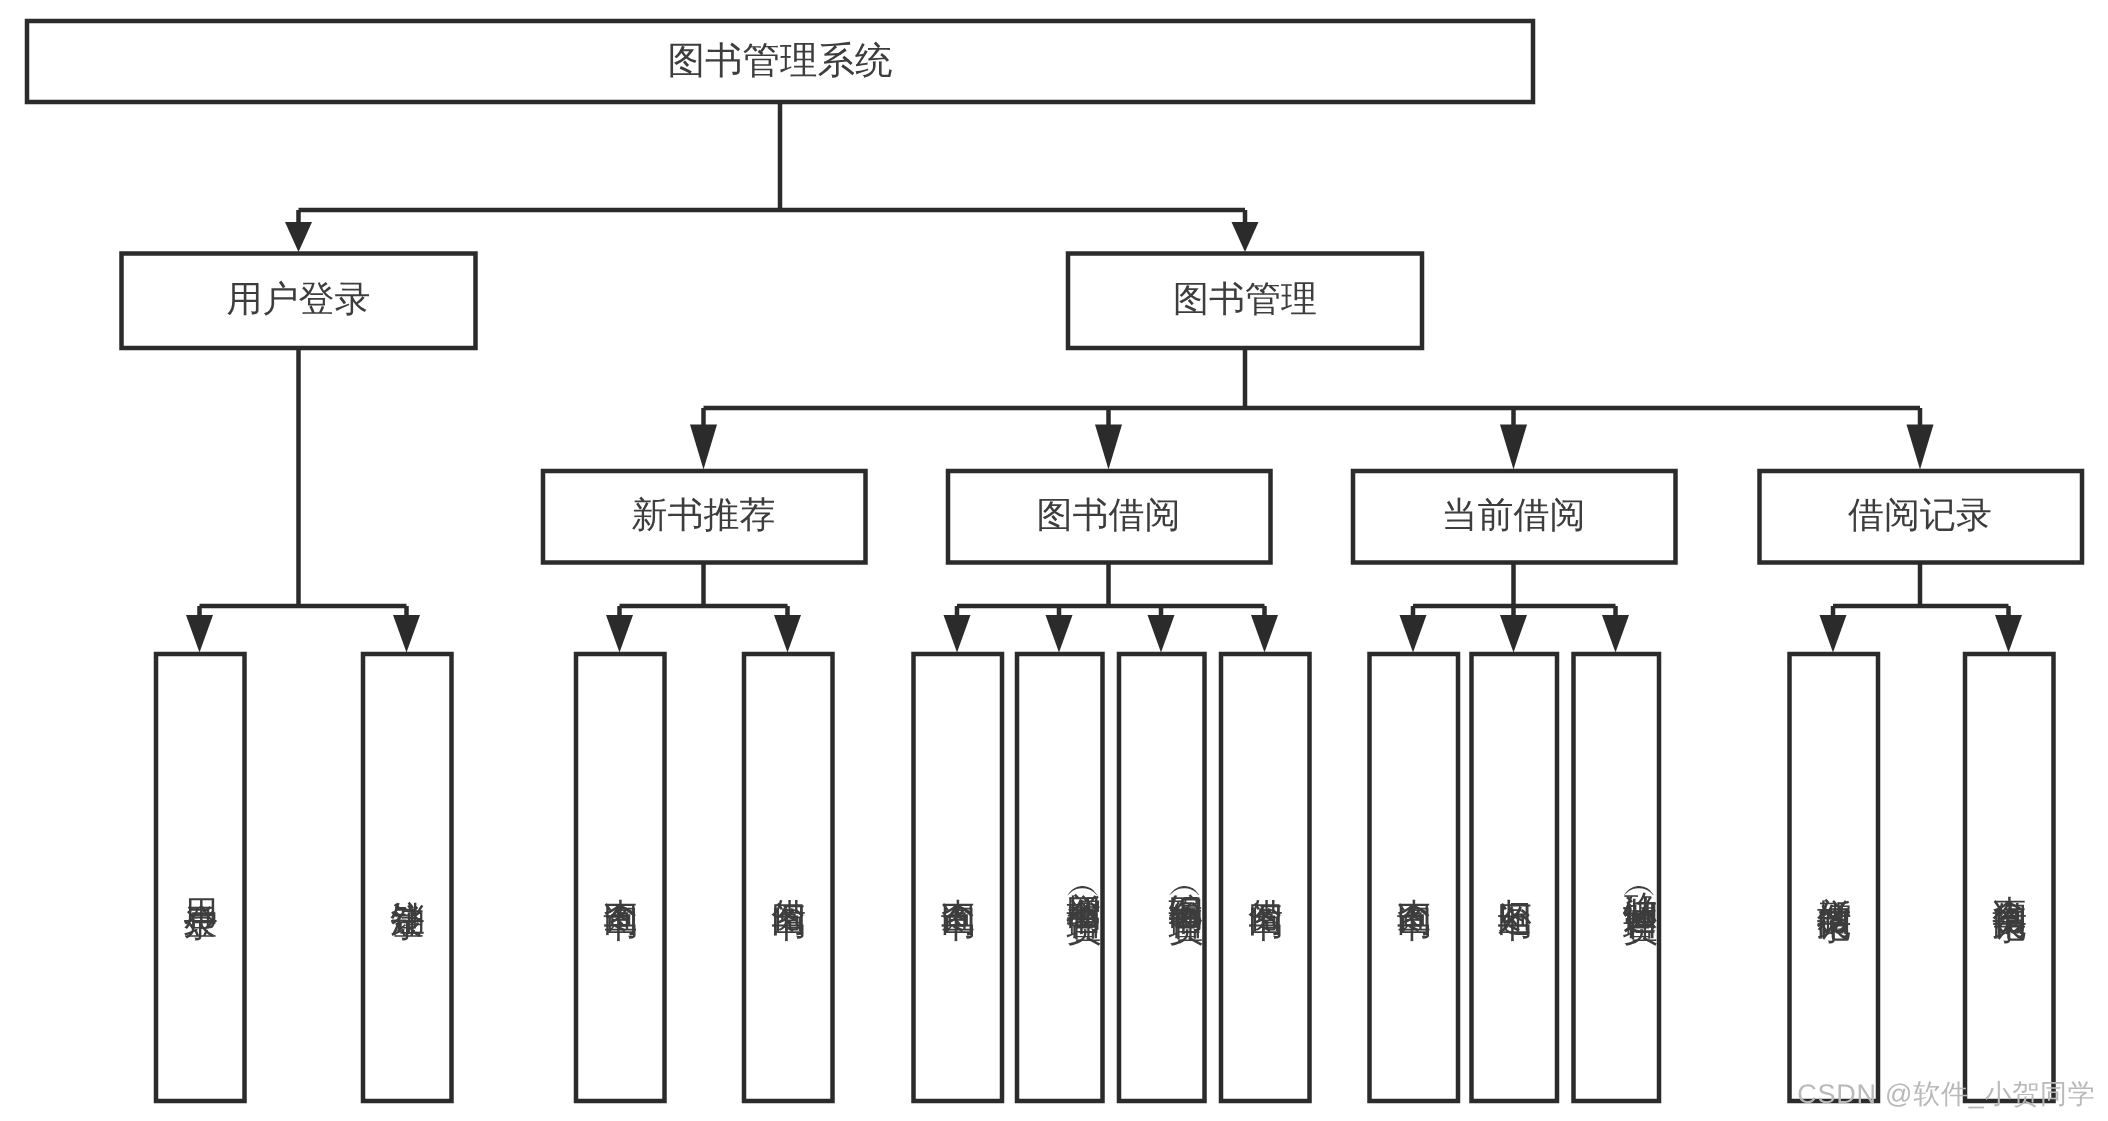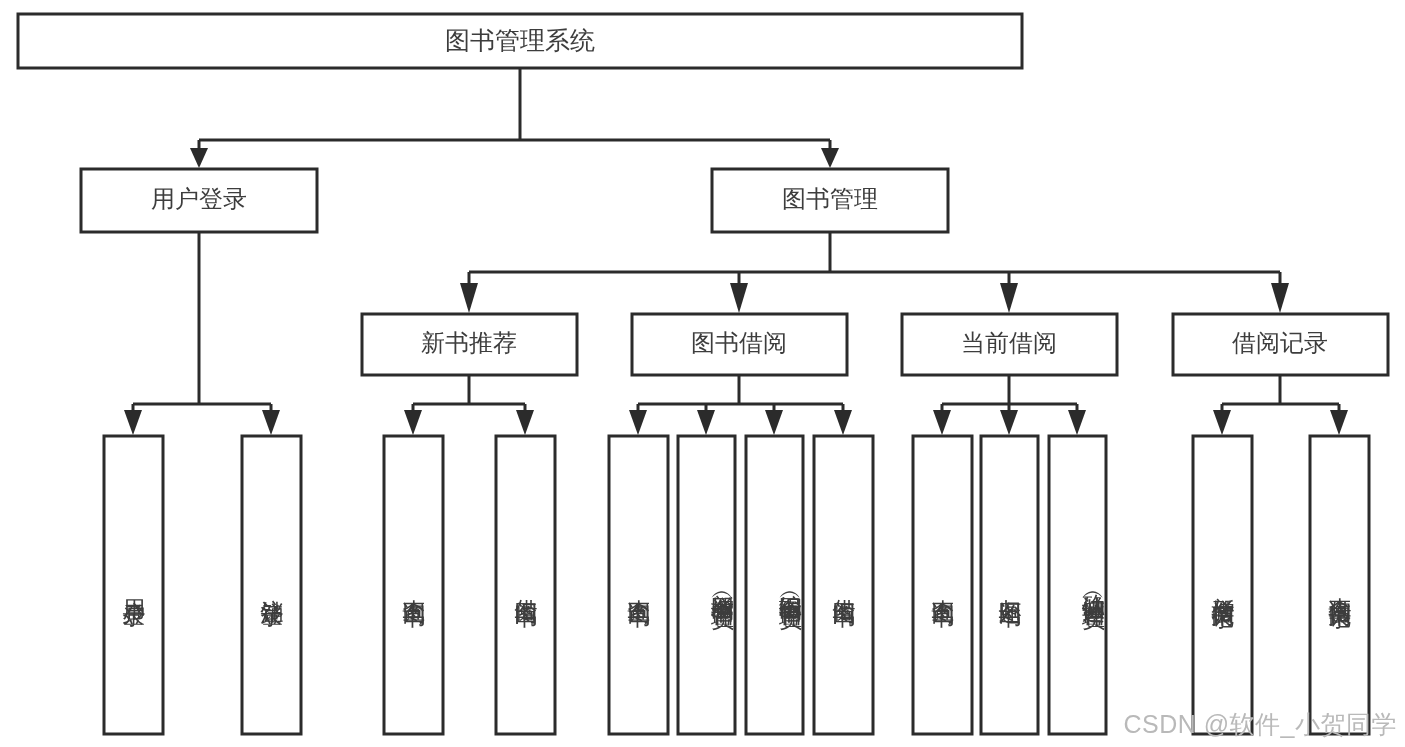--- a/index.html
+++ b/index.html
@@ -66,21 +66,21 @@
     display: flex;
     align-items: center;
     justify-content: center;
     pointer-events: none;
   }
   .watermark {
     position: absolute;
     right: 8px;
     bottom: 6px;
     font-family: "Liberation Sans", "DejaVu Sans", sans-serif;
-    font-size: 25px;
+    font-size: 18px;
     color: #b9b9b9;
     letter-spacing: 0.5px;
     white-space: nowrap;
   }
 </style>
 </head>
 <body>
 
 <div id="diagram-root">
 

